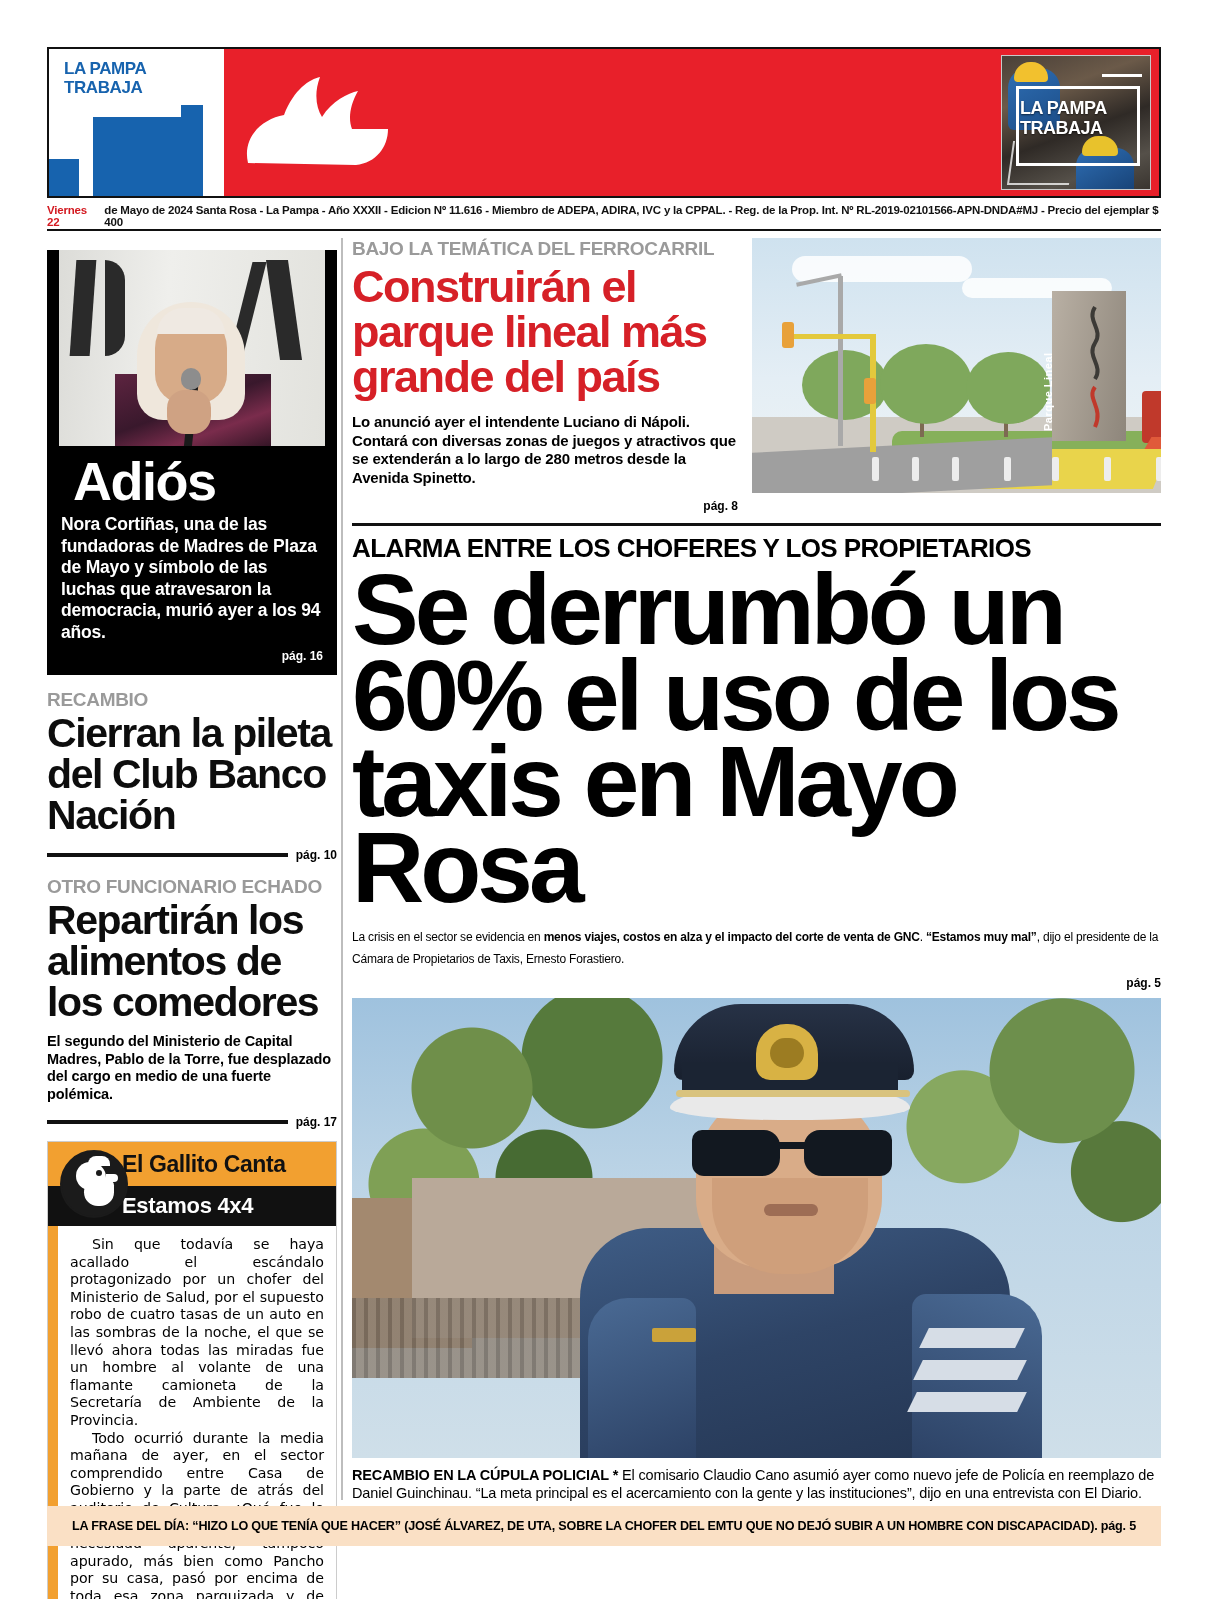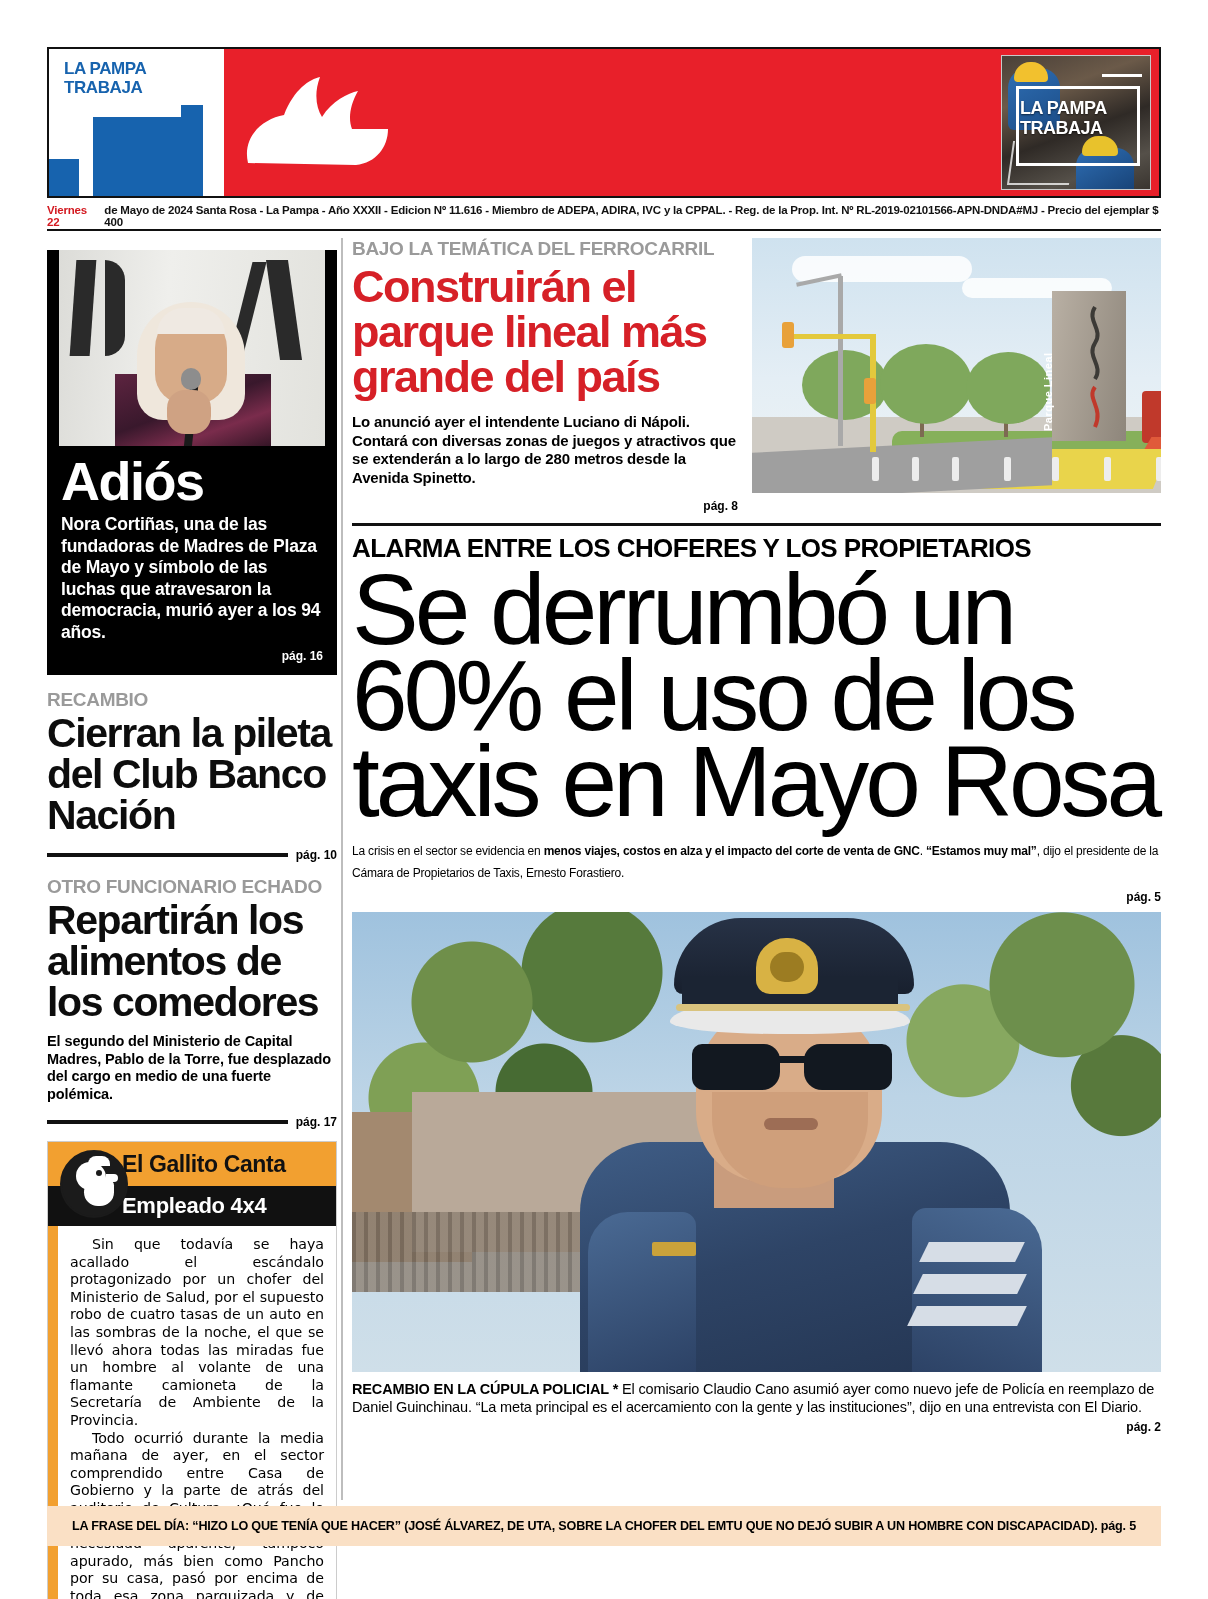--- a/index.html
+++ b/index.html
@@ -97,21 +97,21 @@
     background:linear-gradient(160deg,#5d2440,#39182c 45%,#7a2c4c 70%,#2d1322);}
   .ap-shawl{position:absolute;left:78px;top:52px;width:108px;height:118px;background:#efe7dc;
     border-radius:54px 54px 26px 26px;}
   .ap-face{position:absolute;left:96px;top:62px;width:72px;height:92px;background:#d7ab88;
     border-radius:36px 36px 30px 30px;}
   .ap-hair{position:absolute;left:98px;top:58px;width:68px;height:26px;background:#efe9e2;border-radius:34px 34px 0 0;}
   .ap-mic{position:absolute;left:122px;top:118px;width:20px;height:22px;background:#8d8d8d;border-radius:10px;}
   .ap-micstick{position:absolute;left:128px;top:136px;width:8px;height:62px;background:#1a1a1a;transform:rotate(6deg);}
   .ap-hand{position:absolute;left:108px;top:140px;width:44px;height:44px;background:#cfa283;border-radius:18px;}
   .adios-h{color:#fff;font-size:54px;font-weight:bold;line-height:54px;letter-spacing:-1.5px;
-    padding:8px 0 4px 14px;}
+    padding:8px 0 4px 14px;margin-left:12px;}
   .adios-p{color:#fff;font-size:17.5px;font-weight:bold;line-height:21.5px;letter-spacing:-.2px;
     padding:2px 16px 6px 14px;}
   .adios-pg{color:#fff;font-size:12px;font-weight:bold;text-align:right;padding:0 14px 12px 0;}
 
   .sec{margin-top:14px;}
   .kicker{color:#9a9a9a;font-size:19px;font-weight:bold;letter-spacing:-.3px;line-height:22px;}
   .hl-blk{color:#0d0d0d;font-weight:bold;font-size:41px;line-height:41px;letter-spacing:-1.4px;margin-top:2px;}
   .rule-pg{display:flex;align-items:center;margin-top:12px;}
   .rule-pg .bar{flex:1 1 auto;height:4px;background:#111;}
   .rule-pg .pg{font-size:12px;font-weight:bold;margin-left:8px;}
@@ -165,21 +165,21 @@
   .pk-arm{position:absolute;height:4px;background:#a9a9a9;}
   .pk-tl{position:absolute;width:12px;height:26px;background:#e8a13a;border-radius:3px;}
   .pk-ylpole{position:absolute;background:#e3c93c;}
   .pk-play{position:absolute;left:390px;bottom:50px;width:66px;height:52px;background:#c0392b;border-radius:4px;}
   .pk-slide{position:absolute;left:396px;bottom:44px;width:56px;height:12px;background:#e05a3a;transform:skewX(-30deg);}
   .pk-bollard{position:absolute;bottom:12px;width:7px;height:24px;background:#ededed;border-radius:2px;}
 
   .main-sep{height:3px;background:#111;margin:10px 0 0 0;}
   .main-kicker{font-size:26px;font-weight:bold;letter-spacing:-.6px;margin-top:8px;line-height:28px;}
   .main-h{
-    font-weight:normal;font-size:100px;line-height:86px;letter-spacing:-4px;margin-top:4px;color:#000;
+    font-weight:bold;font-size:100px;line-height:86px;letter-spacing:-4px;margin-top:4px;color:#000;
     transform:scaleX(1.0);transform-origin:left top;
   }
   .main-deck{font-size:12px;line-height:22px;margin-top:16px;letter-spacing:-.2px;}
   .main-deck b{font-weight:bold;}
   .main-pg{text-align:right;font-size:12px;font-weight:bold;margin-top:6px;}
 
   .cop-photo{margin-top:8px;width:809px;height:460px;position:relative;overflow:hidden;background:#8aa4b8;}
   .cp-sky{position:absolute;inset:0;background:linear-gradient(180deg,#9fc2de 0%,#bcd4e6 40%,#cfdfe9 100%);}
   .cp-foliage{position:absolute;left:0;top:0;width:400px;height:300px;
     background:radial-gradient(circle at 30% 30%,#6f8f4a 0 60px,transparent 61px),
@@ -318,21 +318,21 @@
         <div class="pg">pág. 17</div>
       </div>
     </div>
 
     <div class="gallito">
       <div class="g-wrap">
         <div class="g-top">
           <div class="g-title">El Gallito Canta</div>
         </div>
         <div class="g-mid">
-          <div class="g-sub">Empleado 4x4</div>
+          <div class="g-sub">Estamos 4x4</div>
         </div>
         <div class="g-logo">
           <div class="gl-comb"></div>
           <div class="gl-b1"></div>
           <div class="gl-b2"></div>
           <div class="gl-beak"></div>
           <div class="gl-eye"></div>
         </div>
       </div>
       <div class="g-body">

